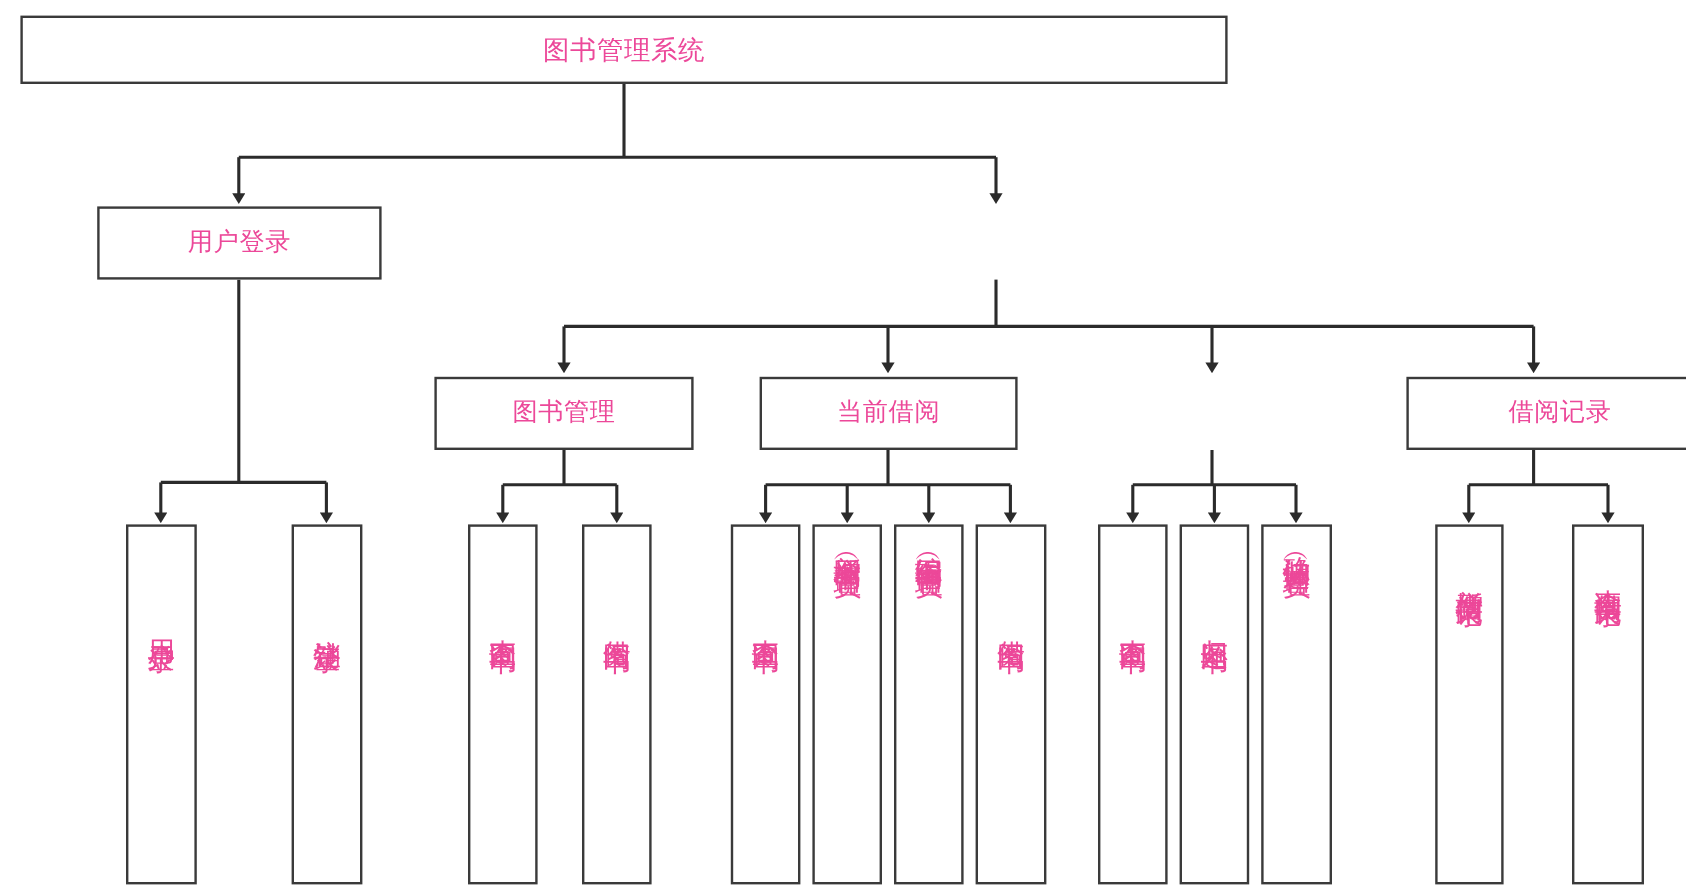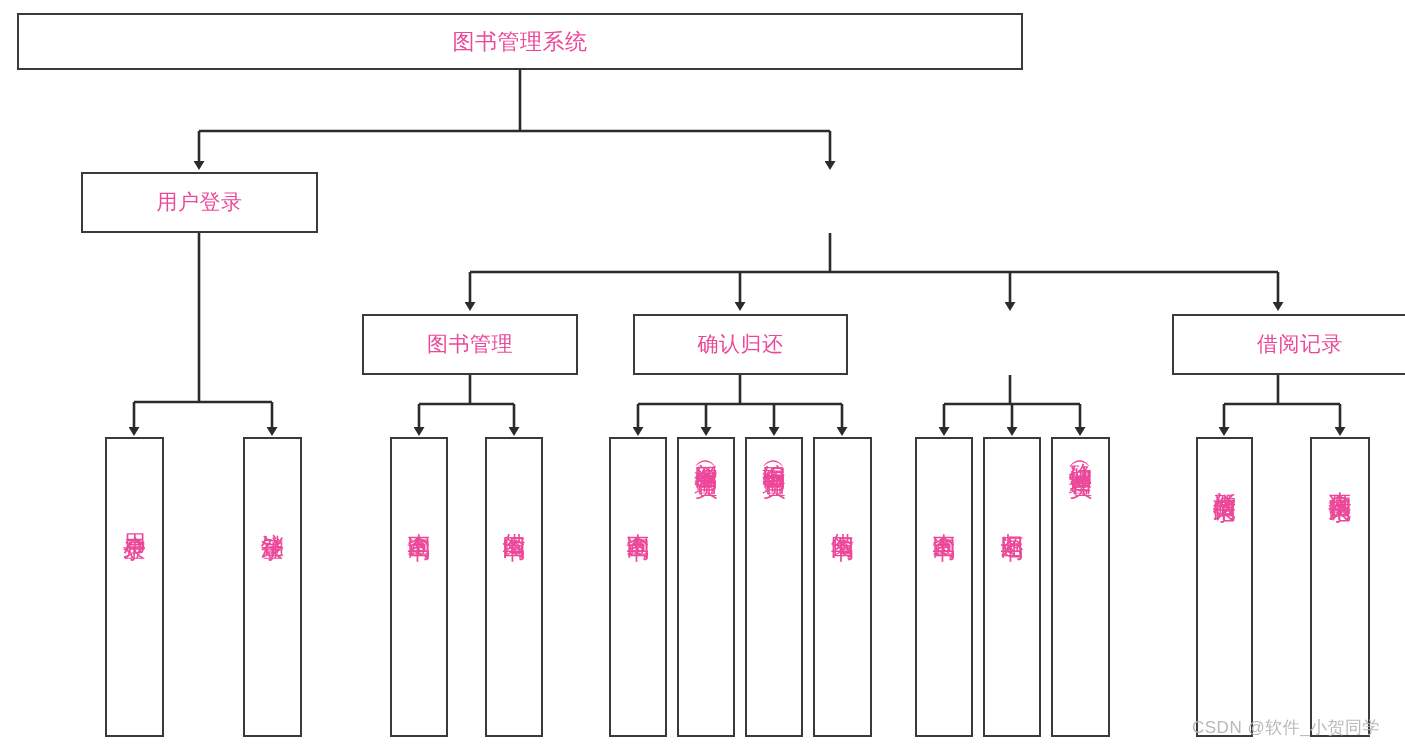--- a/index.html
+++ b/index.html
@@ -130,21 +130,21 @@
   </div>
 
   <div class="node h" style="left:81px; top:172px; width:237px; height:61px;">
     <span class="label">用户登录</span>
   </div>
 
   <div class="node h" style="left:362px; top:314px; width:216px; height:61px;">
     <span class="label">图书管理</span>
   </div>
   <div class="node h" style="left:633px; top:314px; width:215px; height:61px;">
-    <span class="label">确认归还</span>
+    <span class="label">当前借阅</span>
   </div>
   <div class="node h" style="left:1172px; top:314px; width:256px; height:61px;">
     <span class="label">借阅记录</span>
   </div>
 
   <div class="node v" style="left:105px; top:437px; width:59px; height:300px; padding-top:76px;">
     <span class="label">用户登录</span>
   </div>
   <div class="node v" style="left:243px; top:437px; width:59px; height:300px; padding-top:76px;">
     <span class="label">注销登录</span>
@@ -180,15 +180,14 @@
     <span class="label">确认归还（管理员）</span>
   </div>
 
   <div class="node v" style="left:1196px; top:437px; width:57px; height:300px; padding-top:34px;">
     <span class="label">新增借阅记录</span>
   </div>
   <div class="node v" style="left:1310px; top:437px; width:60px; height:300px; padding-top:34px;">
     <span class="label">查询借阅记录</span>
   </div>
 
-  <div class="watermark" style="left:1192px; top:716px;">CSDN @软件_小贺同学</div>
 
 </div>
 
 </body></html>

